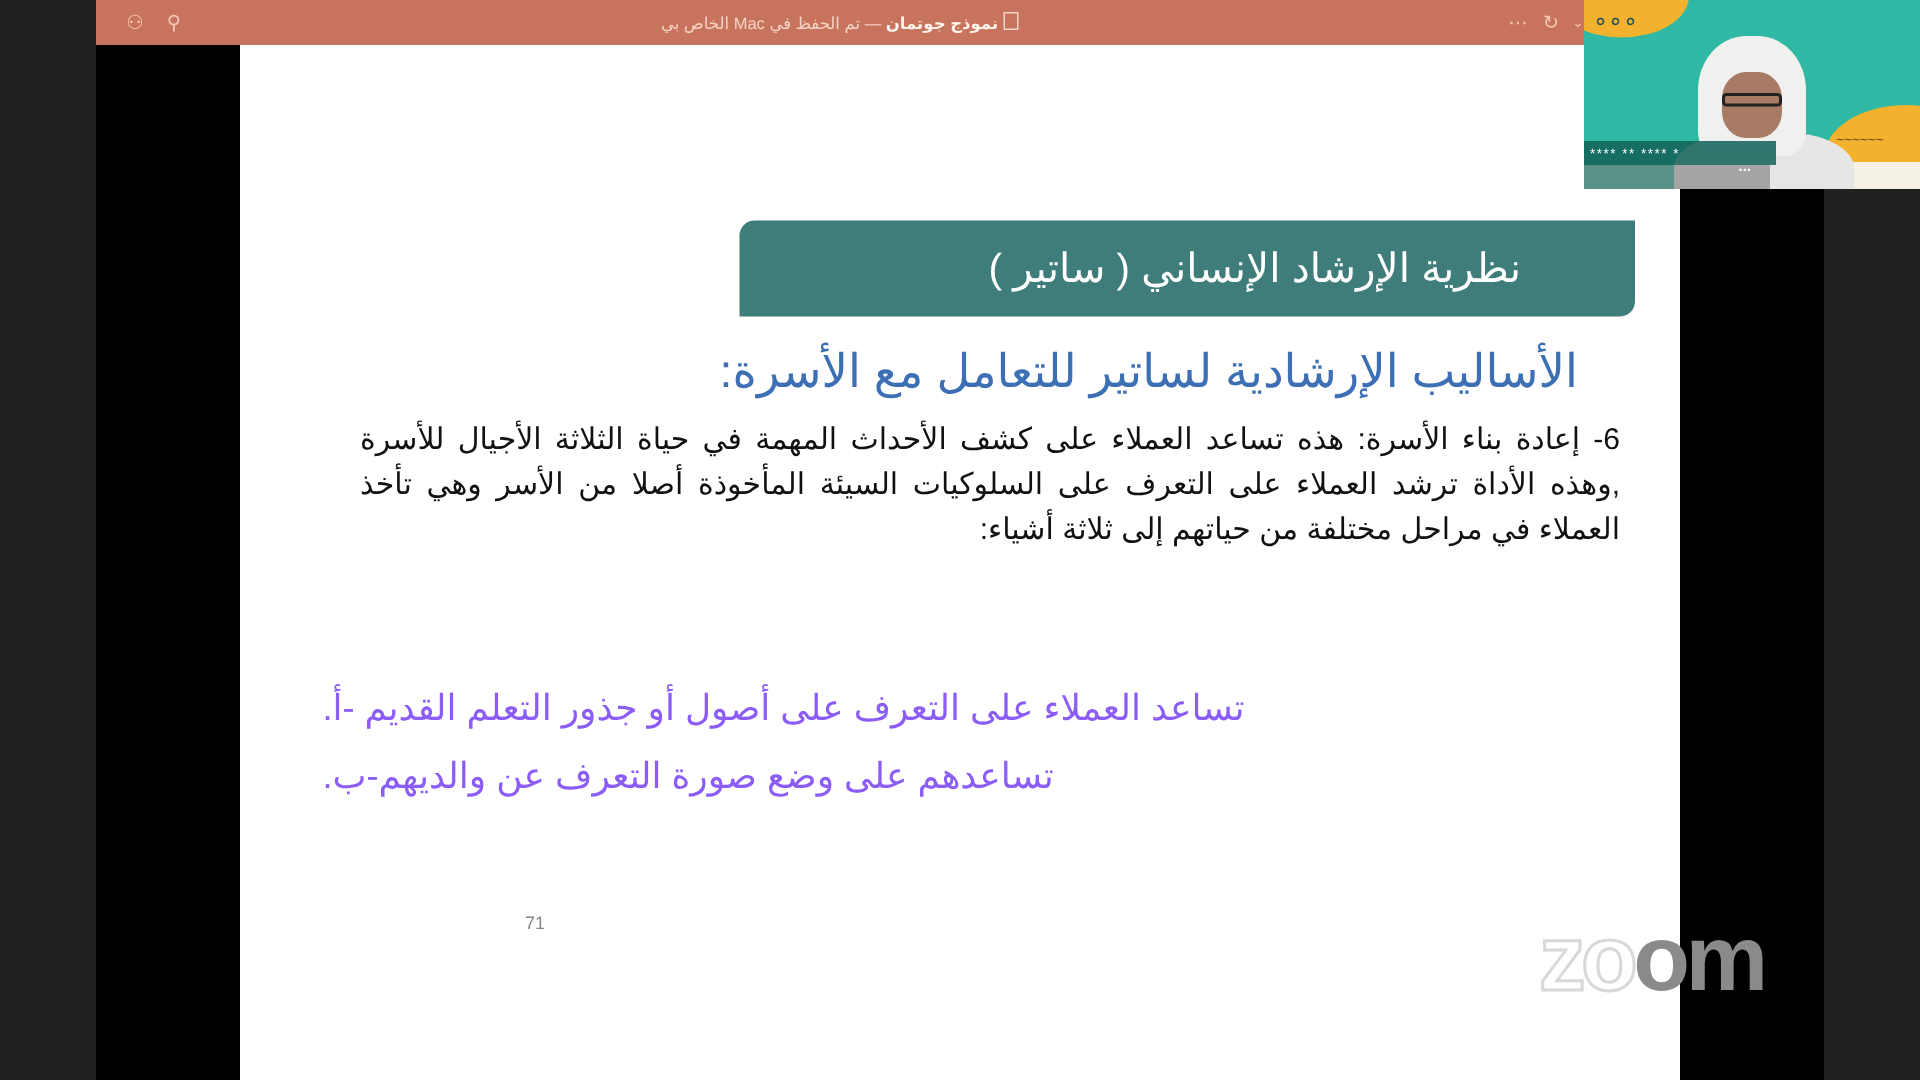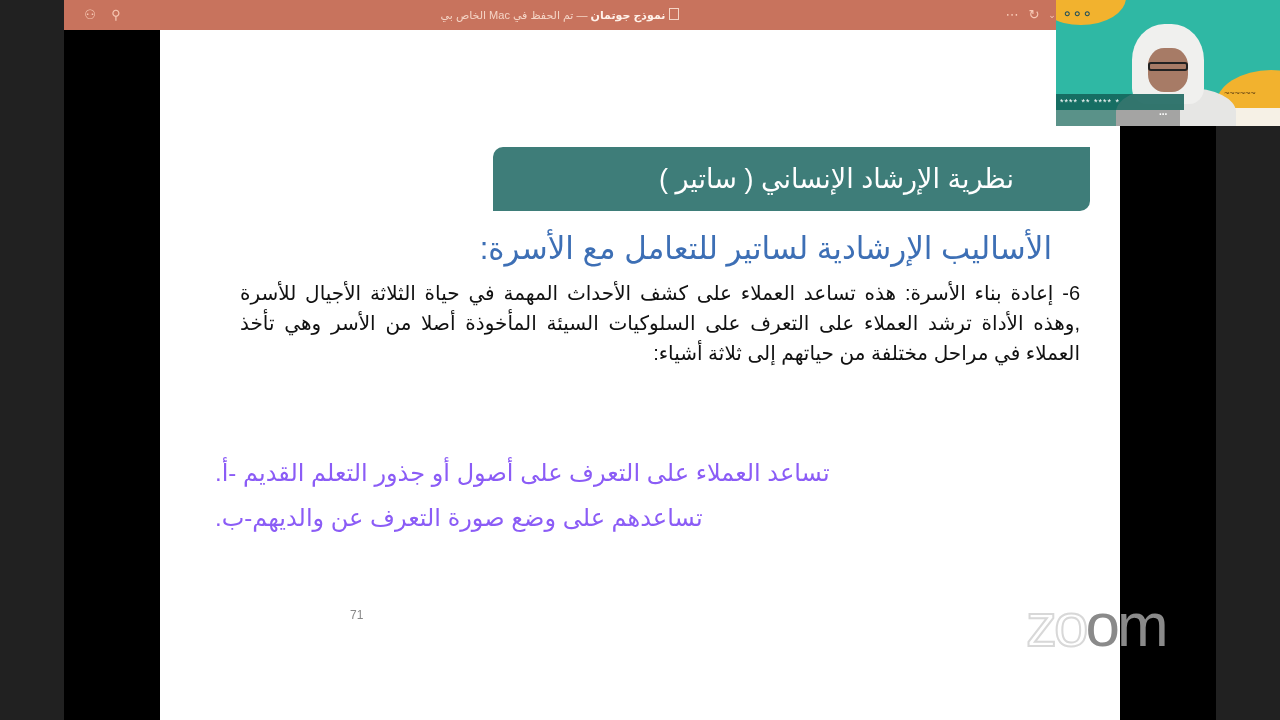--- a/index.html
+++ b/index.html
@@ -55,21 +55,21 @@
   .video .calligraphy { position: absolute; left: 168px; top: 88px; font-size: 9px; color: #5b3c10; font-style: italic; }
   .video .logo { position: absolute; left: 6px; top: 4px; font-size: 16px; color: #1f4e5a; }
   .video .person-head { position: absolute; left: 76px; top: 24px; width: 72px; height: 80px; background: #f0f0ee; border-radius: 45% 45% 20% 20%; }
   .video .person-face { position: absolute; left: 92px; top: 48px; width: 40px; height: 44px; background: #a77b66; border-radius: 40%; }
   .video .glasses { position: absolute; left: 92px; top: 62px; width: 40px; height: 9px; border: 2px solid #222; border-radius: 3px; box-sizing: border-box; }
   .video .body { position: absolute; left: 60px; top: 88px; width: 120px; height: 60px; background: #e6e6e4; border-radius: 40% 40% 0 0; }
   .video .name-bar { position: absolute; left: 0; top: 94px; width: 124px; height: 16px; background: rgba(18,96,88,0.85); color: #fff; font-size: 9px; line-height: 16px; padding-left: 4px; letter-spacing: 1px; white-space: nowrap; }
   .video .name-bg { position: absolute; left: 0; top: 110px; width: 124px; height: 16px; background: rgba(120,120,120,0.6); }
   .video .more { position: absolute; left: 103px; top: 106px; color: #fff; font-size: 10px; font-weight: bold; }
 
-  .zoom-wm { position: absolute; left: 1026px; top: 594px; font-size: 62px; font-weight: normal; letter-spacing: -3px; line-height: 62px; }
+  .zoom-wm { position: absolute; left: 1026px; top: 609px; font-size: 62px; font-weight: bold; letter-spacing: -3px; line-height: 62px; }
   .zoom-wm .z1 { color: transparent; -webkit-text-stroke: 2px #d8d8d8; }
   .zoom-wm .z2 { color: #8a8a8a; }
 </style>
 </head>
 <body>
 
 <div class="grey-left"></div>
 <div class="black-area"></div>
 <div class="grey-right"></div>
 

